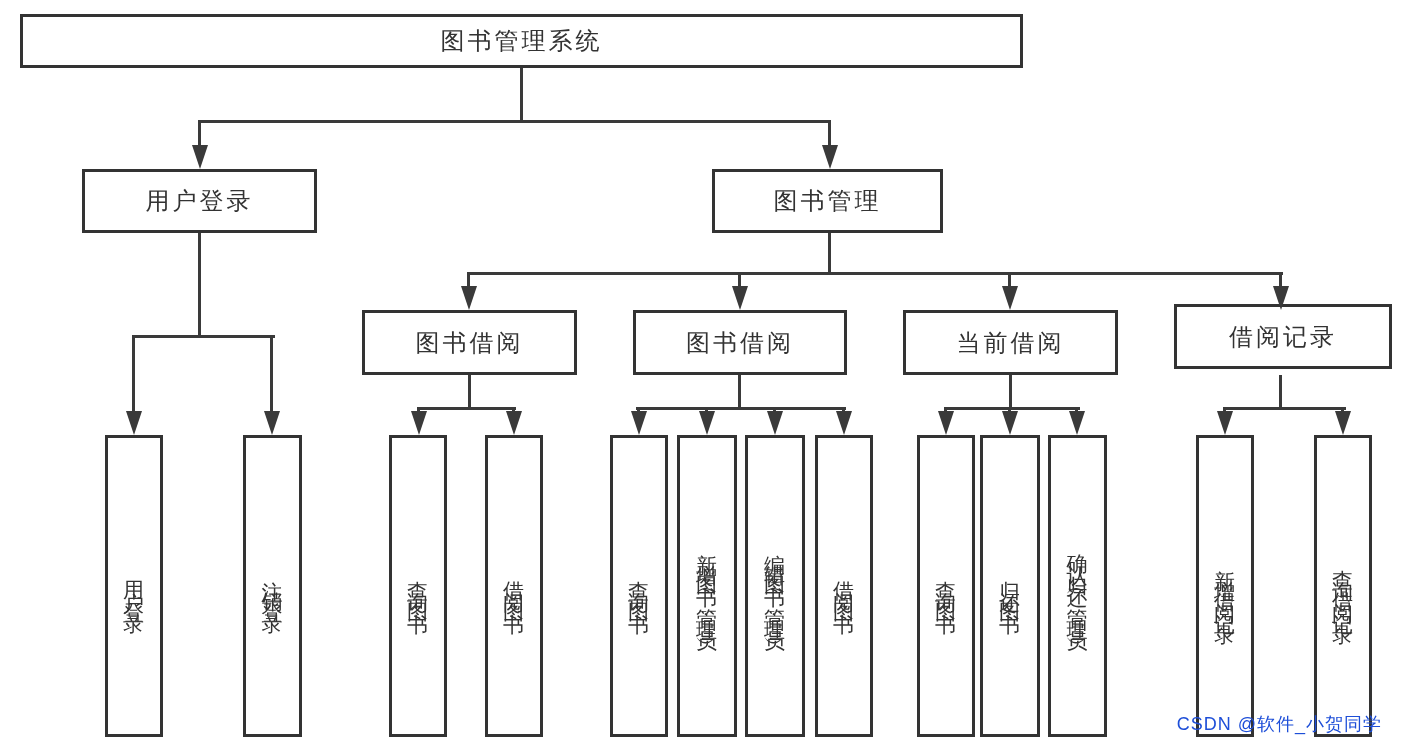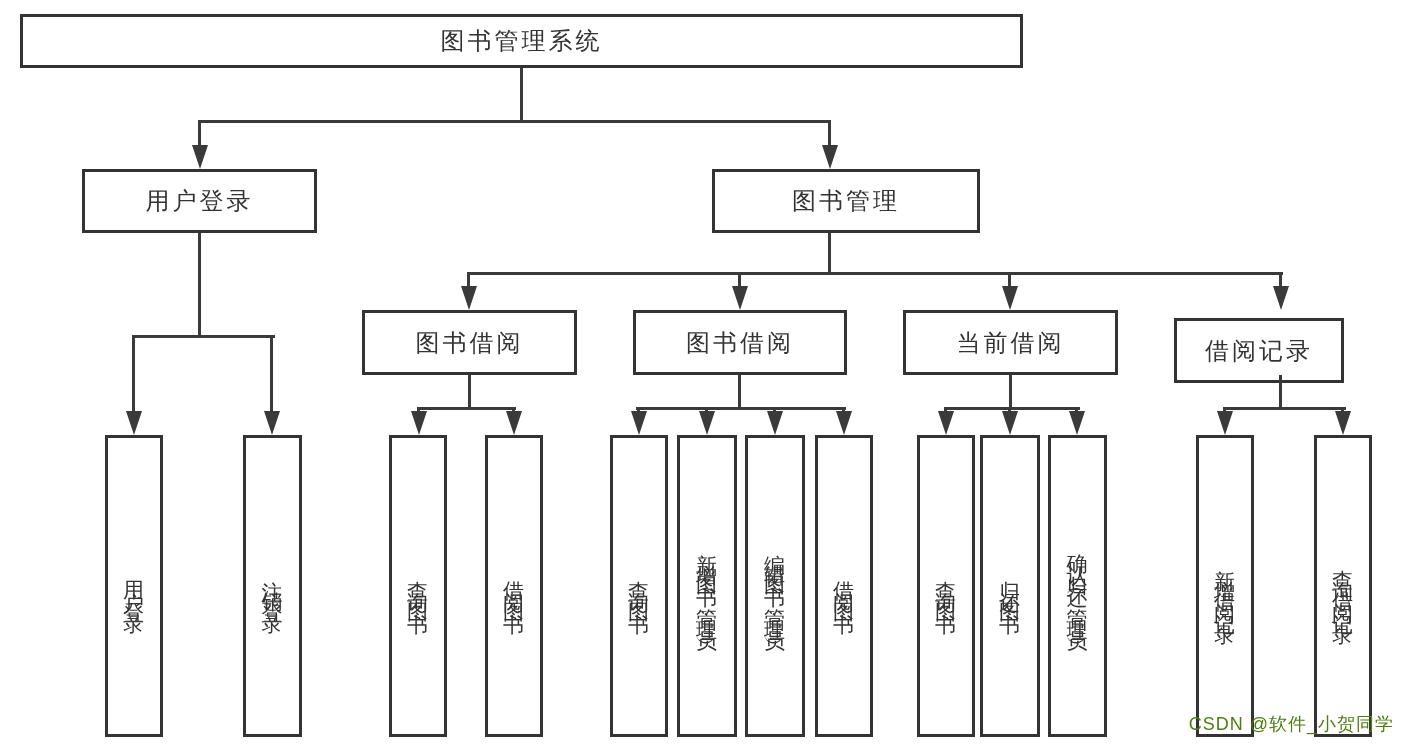--- a/index.html
+++ b/index.html
@@ -17,50 +17,50 @@
     writing-mode:vertical-rl;font-size:21px;letter-spacing:11px;line-height:1;
     white-space:nowrap;
   }
   .ln{position:absolute;background:#3a3a3a;}
   .arr{
     position:absolute;width:0;height:0;
     border-left:8px solid transparent;border-right:8px solid transparent;
     border-top:24px solid #3a3a3a;
   }
   .watermark{
-    position:absolute;right:11px;top:712px;font-size:18px;color:#4d7c0f;
+    position:absolute;right:23px;top:712px;font-size:18px;color:#1d4ed8;
     letter-spacing:1px;white-space:nowrap;
   }
 </style>
 </head>
 <body>
 
 <div class="stage">
 
   <div class="box h" style="left:20px;top:14px;width:1003px;height:54px">
     <span class="lbl">图书管理系统</span>
   </div>
 
   <div class="box h" style="left:82px;top:169px;width:235px;height:64px">
     <span class="lbl">用户登录</span>
   </div>
-  <div class="box h" style="left:712px;top:169px;width:268px;height:64px">
+  <div class="box h" style="left:712px;top:169px;width:231px;height:64px">
     <span class="lbl">图书管理</span>
   </div>
 
   <div class="box h" style="left:362px;top:310px;width:215px;height:65px">
     <span class="lbl">图书借阅</span>
   </div>
   <div class="box h" style="left:903px;top:310px;width:215px;height:65px">
     <span class="lbl">当前借阅</span>
   </div>
   <div class="box h" style="left:633px;top:310px;width:214px;height:65px">
     <span class="lbl">图书借阅</span>
   </div>
-  <div class="box h" style="left:1174px;top:318px;width:170px;height:65px">
+  <div class="box h" style="left:1174px;top:304px;width:218px;height:65px">
     <span class="lbl">借阅记录</span>
   </div>
 
   <div class="box v" style="left:105px;top:435px;width:58px;height:302px">
     <span class="lbl">用户登录</span>
   </div>
   <div class="box v" style="left:243px;top:435px;width:59px;height:302px">
     <span class="lbl">注销登录</span>
   </div>
   <div class="box v" style="left:389px;top:435px;width:58px;height:302px">

